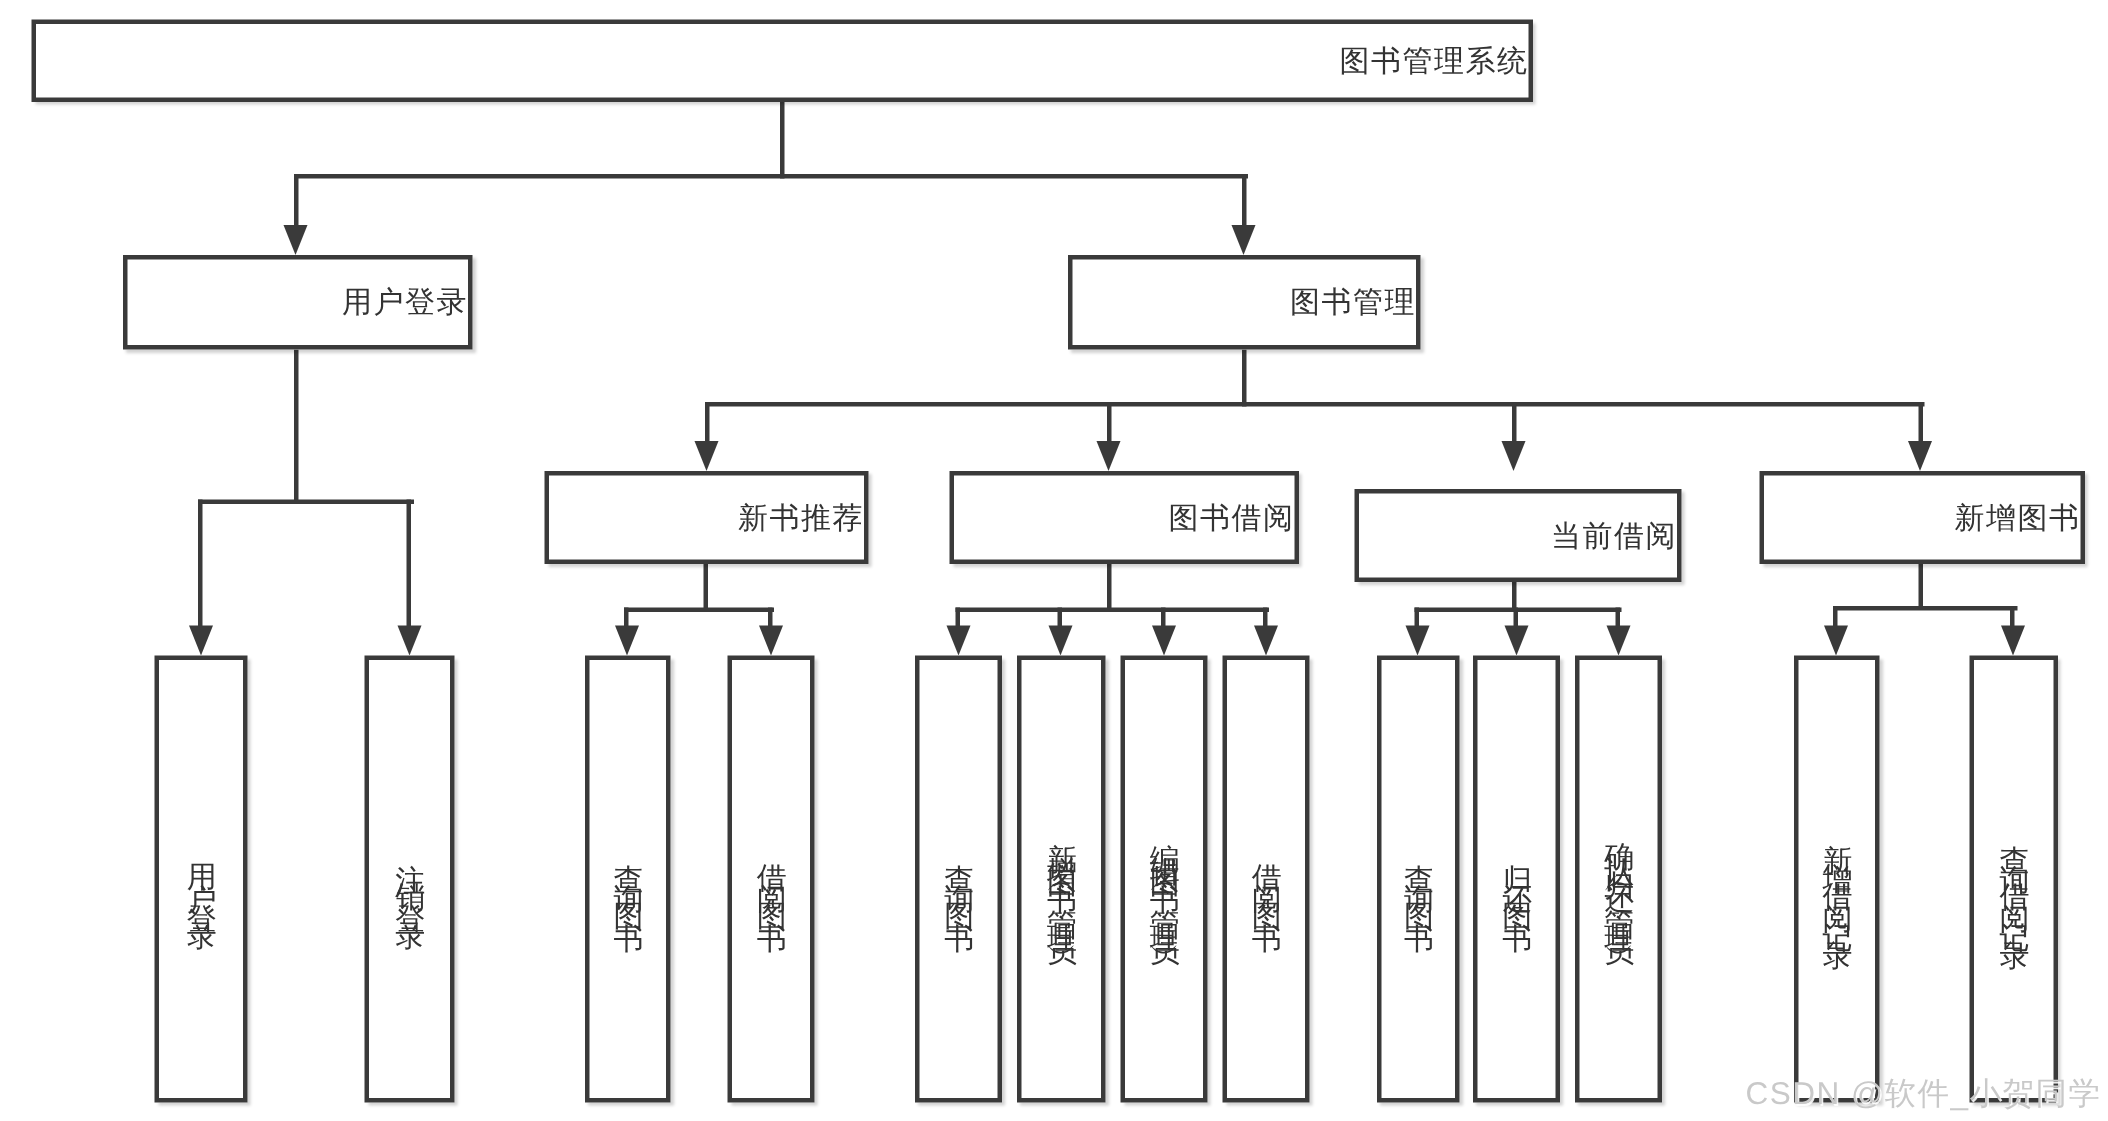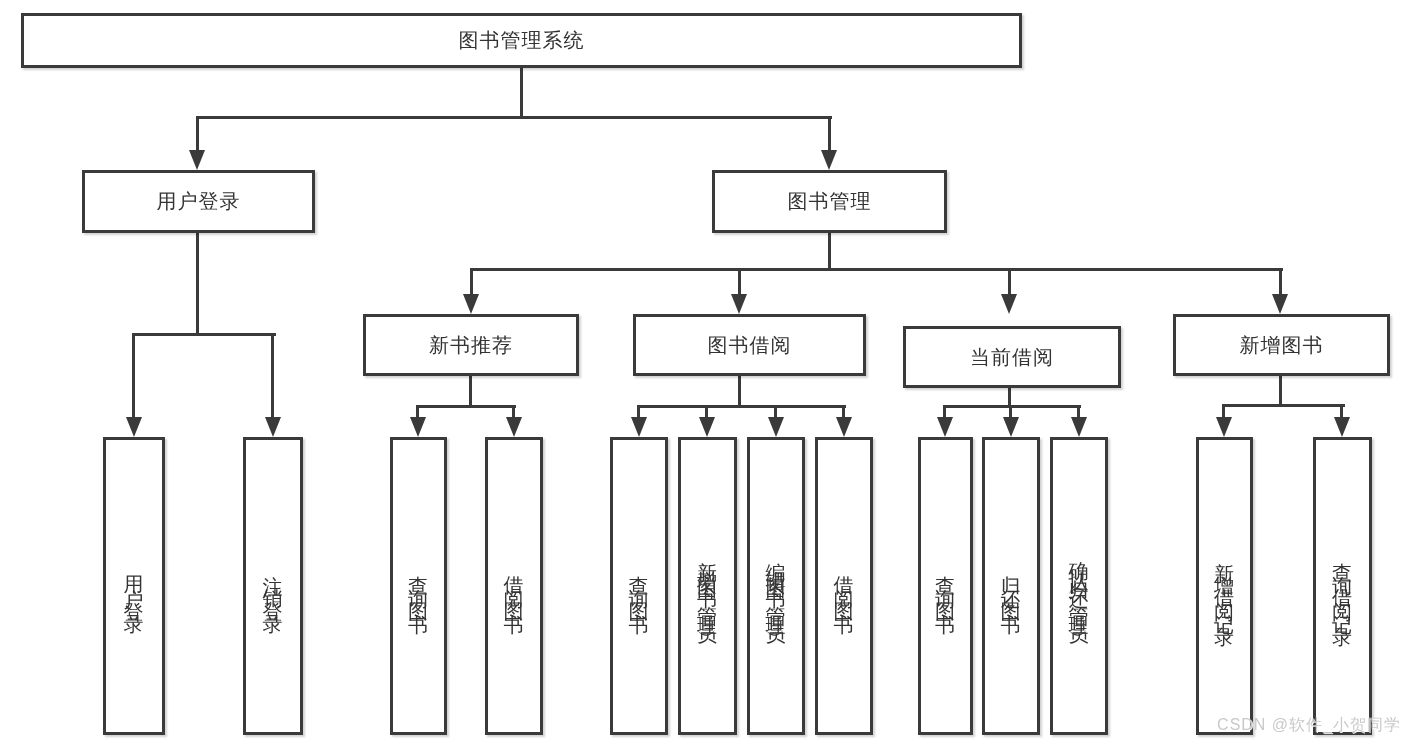--- a/index.html
+++ b/index.html
@@ -8,21 +8,21 @@
     width:1405px;height:747px;
     background:#ffffff;
     font-family:"Liberation Sans","DejaVu Sans",sans-serif;
     overflow:hidden;
   }
   .hbox{
     position:absolute;
     border:3px solid #3a3a3a;
     background:#ffffff;
     box-shadow:2px 2px 2px rgba(0,0,0,0.18);
-    display:flex;align-items:center;justify-content:center;
+    display:flex;align-items:center;justify-content:flex-end;
     font-size:20px;color:#333;letter-spacing:1px;
     box-sizing:border-box;
     z-index:2;
   }
   .vbox{
     position:absolute;
     border:3px solid #3a3a3a;
     background:#ffffff;
     box-shadow:2px 2px 2px rgba(0,0,0,0.18);
     display:flex;align-items:center;justify-content:center;
@@ -43,21 +43,21 @@
   }
   .arrow{
     position:absolute;width:0;height:0;z-index:1;
     border-left:8px solid transparent;
     border-right:8px solid transparent;
     border-top:20px solid #3a3a3a;
   }
   .watermark{
     position:absolute;
     right:4px;top:715px;
-    font-size:16px;
+    font-size:21px;
     color:#c9c9c9;
     text-shadow:1px 1px 0 rgba(255,255,255,0.9);
     z-index:5;
     letter-spacing:1px;
   }
 </style>
 </head>
 <body>
 
 <div id="stage">

